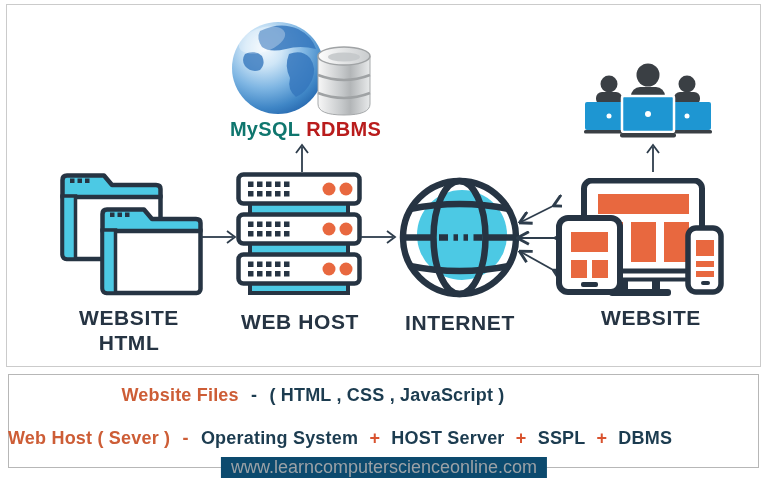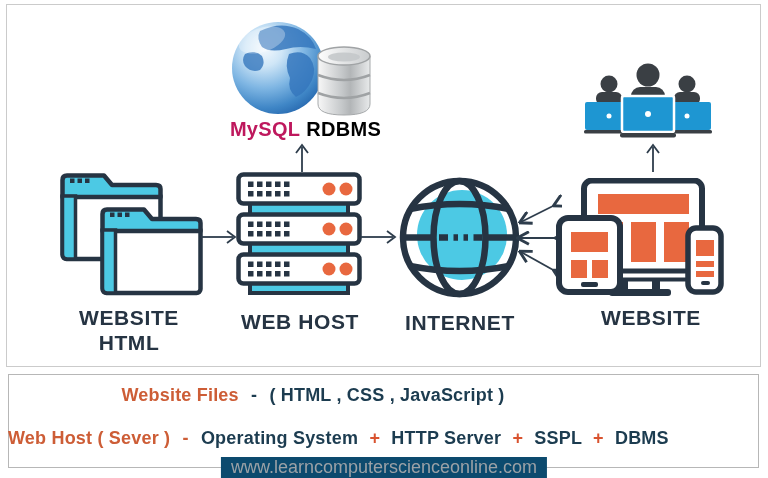--- a/index.html
+++ b/index.html
@@ -2,22 +2,22 @@
 <html><head>
 <meta charset="utf-8">
 <style>
   html,body{margin:0;padding:0;background:#fff;}
   body{width:768px;height:478px;position:relative;font-family:"Liberation Sans",sans-serif;overflow:hidden;}
   .abs{position:absolute;}
   .main-box{left:6px;top:4px;width:753px;height:361px;border:1px solid #cbcbcb;background:#fff;}
   .legend-box{left:8px;top:374px;width:749px;height:92px;border:1px solid #b7b7b7;background:#fff;}
   .node-label{font-weight:800;font-size:21px;line-height:25px;letter-spacing:.6px;color:#263443;text-align:center;}
   .mysql-label{left:208px;top:118px;width:195px;text-align:center;font-weight:800;font-size:20px;letter-spacing:.3px;}
-  .mysql-word{color:#be185d;}
-  .rdbms-word{color:#000000;margin-left:6px;}
+  .mysql-word{color:#0f766e;}
+  .rdbms-word{color:#b91c1c;margin-left:6px;}
   .legend-line{left:8px;width:610px;text-align:center;font-weight:700;font-size:18px;letter-spacing:.2px;white-space:nowrap;}
   .legend-line1{top:385px;}
   .legend-line2{top:428px;}
   .term-orange{color:#cd5d36;}
   .sep-dark{color:#1c3c50;margin:0 7px;}
   .sep-orange{color:#cd5d36;margin:0 7px;}
   .def-teal{color:#1c3c50;}
   .plus-orange{color:#d9532f;margin:0 6px;}
   .watermark{left:50%;top:457px;transform:translateX(-50%);background:#0c4a6e;padding:0 10px;color:#9ba1a6;font-size:18px;white-space:nowrap;}
   svg{display:block;}
@@ -246,20 +246,20 @@
   <span class="term-orange">Website Files</span>
   <span class="sep-dark">-</span>
   <span class="def-teal">( HTML , CSS , JavaScript )</span>
 </div>
 
 <div class="abs legend-line legend-line2">
   <span class="term-orange">Web Host ( Sever )</span>
   <span class="sep-orange">-</span>
   <span class="def-teal">Operating System</span>
   <span class="plus-orange">+</span>
-  <span class="def-teal">HTTP Server</span>
+  <span class="def-teal">HOST Server</span>
   <span class="plus-orange">+</span>
   <span class="def-teal">SSPL</span>
   <span class="plus-orange">+</span>
   <span class="def-teal">DBMS</span>
 </div>
 
 <div class="abs watermark">www.learncomputerscienceonline.com</div>
 
 </body></html>

